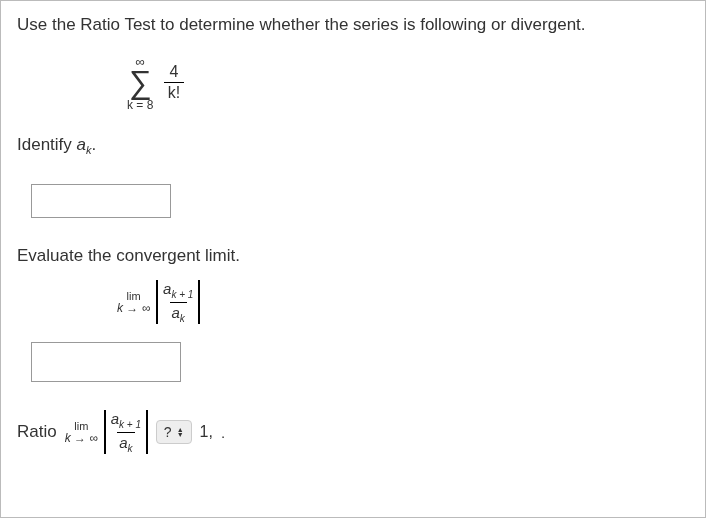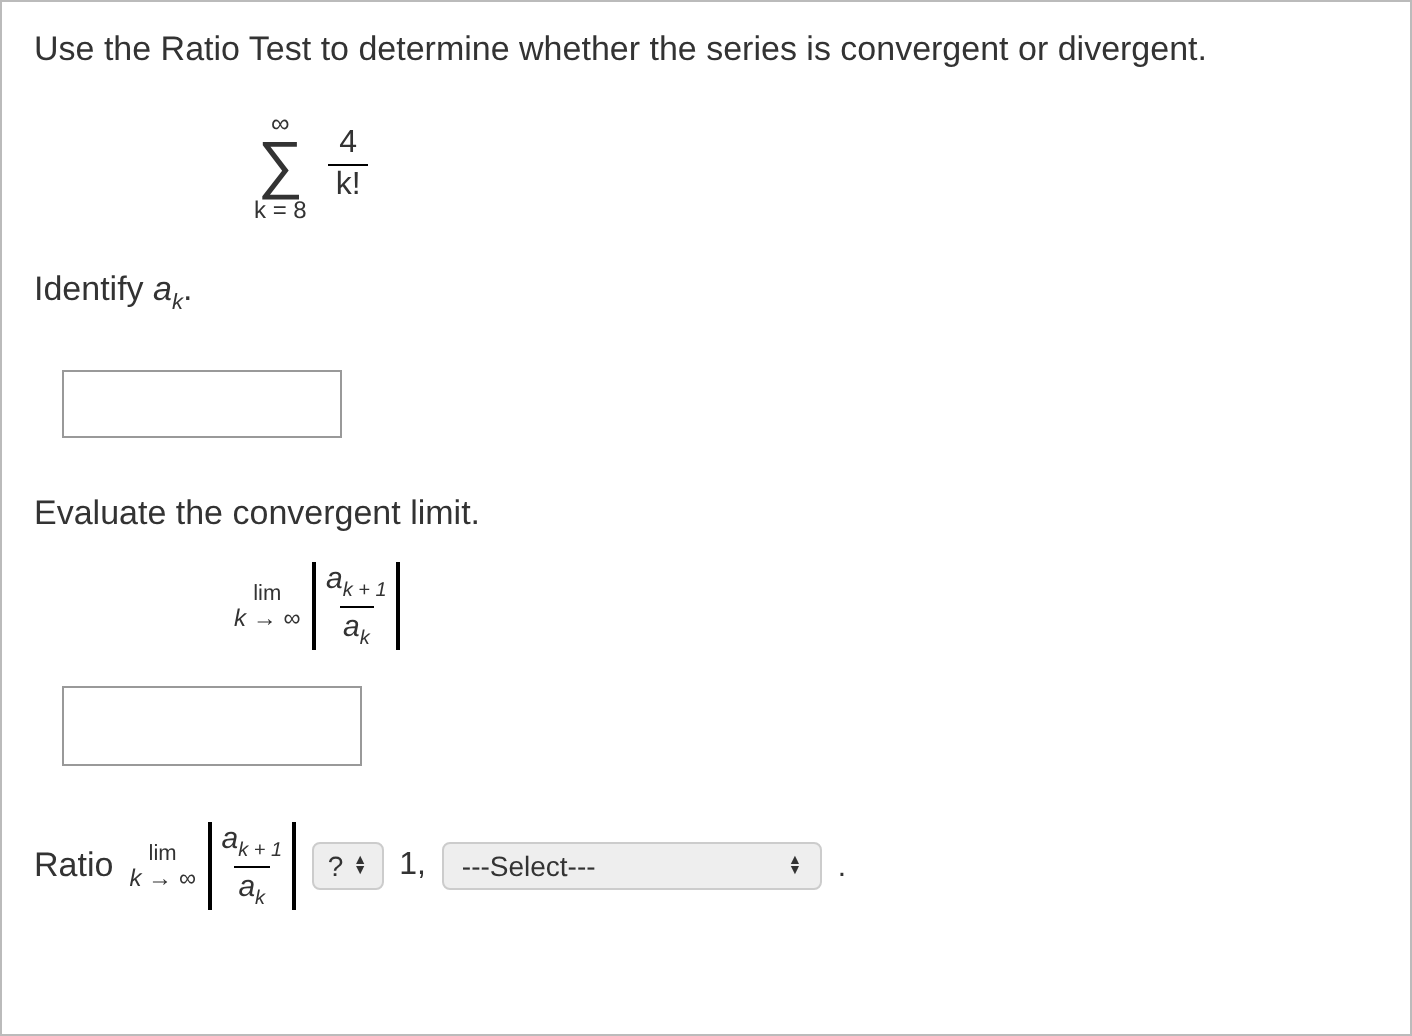--- a/index.html
+++ b/index.html
@@ -129,21 +129,21 @@
       background: #eee;
       font-size: 14px;
       cursor: pointer;
       width: 190px;
     }
     .dot { font-size: 15px; }
   </style>
 </head>
 <body>
 
-<div class="instruct">Use the Ratio Test to determine whether the series is convergent or divergent.</div>
+<div class="instruct">Use the Ratio Test to determine whether the series is following or divergent.</div>
 
 <div class="series-wrap">
   <span class="sigma-stack">
     <span class="sup">∞</span>
     <span class="sigma">∑</span>
     <span class="sub">k = 8</span>
   </span>
   <span class="frac">
     <span class="num">4</span>
     <span class="den">k!</span>
@@ -188,21 +188,14 @@
     <span class="bar"></span>
   </span>
   <span class="select-btn">
     <span>?</span>
     <span class="updn">
         <span>▲</span>
         <span>▼</span>
       </span>
   </span>
   <span>1,</span>
-  <span class="select-dd">
-    <span>---Select---</span>
-    <span class="updn">
-        <span>▲</span>
-        <span>▼</span>
-      </span>
-  </span>
   <span class="dot">.</span>
 </div>
 
 </body></html>

